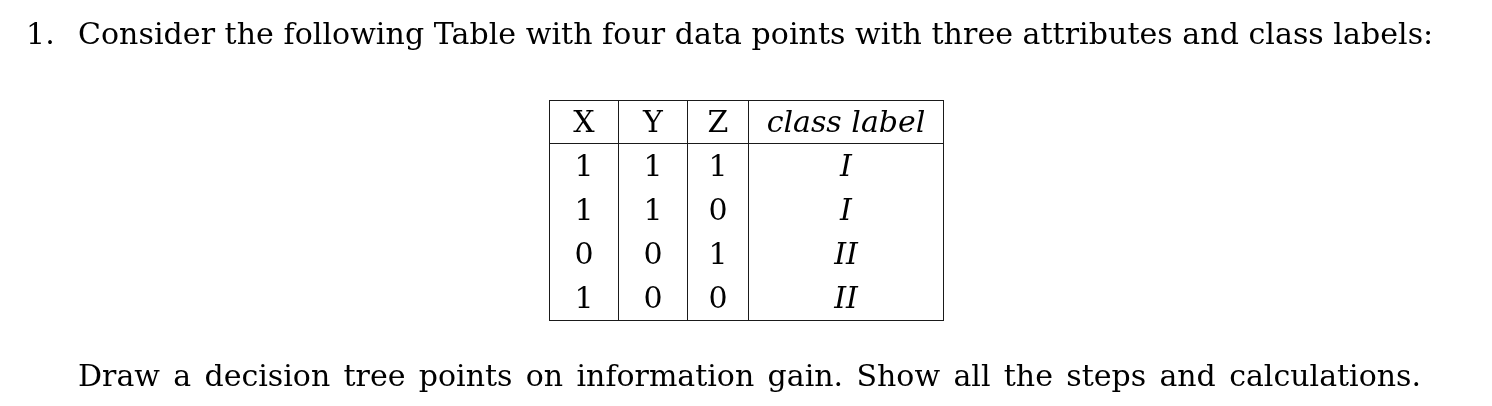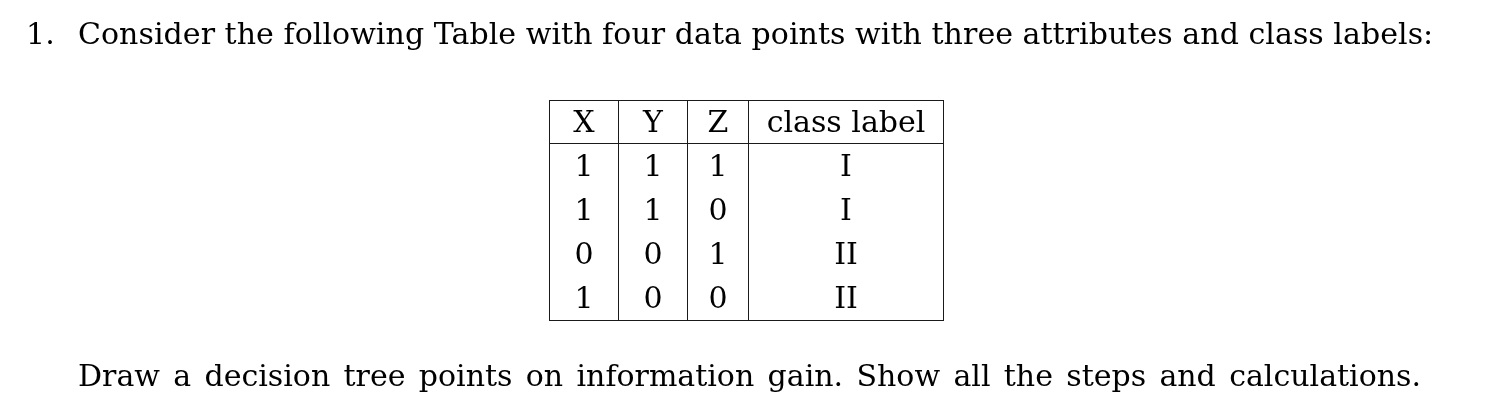--- a/index.html
+++ b/index.html
@@ -79,21 +79,21 @@
     border-bottom: 1.6px solid #1a1a1a;
     height: 42px;
     line-height: 42px;
   }
   table.data-table tbody tr:last-child td {
     border-bottom: 1.6px solid #1a1a1a;
   }
   .col-x   { width: 68px; }
   .col-y   { width: 68px; }
   .col-z   { width: 60px; }
-  .col-lab { width: 194px; }
+  .col-lab { width: 194px; font-style: italic; }
 
   
   .instruction {
     position: absolute;
     left: 78px;
     top: 354px;
     width: 1343px;
     font-size: 30px;
     line-height: 44px;
     text-align: justify;

